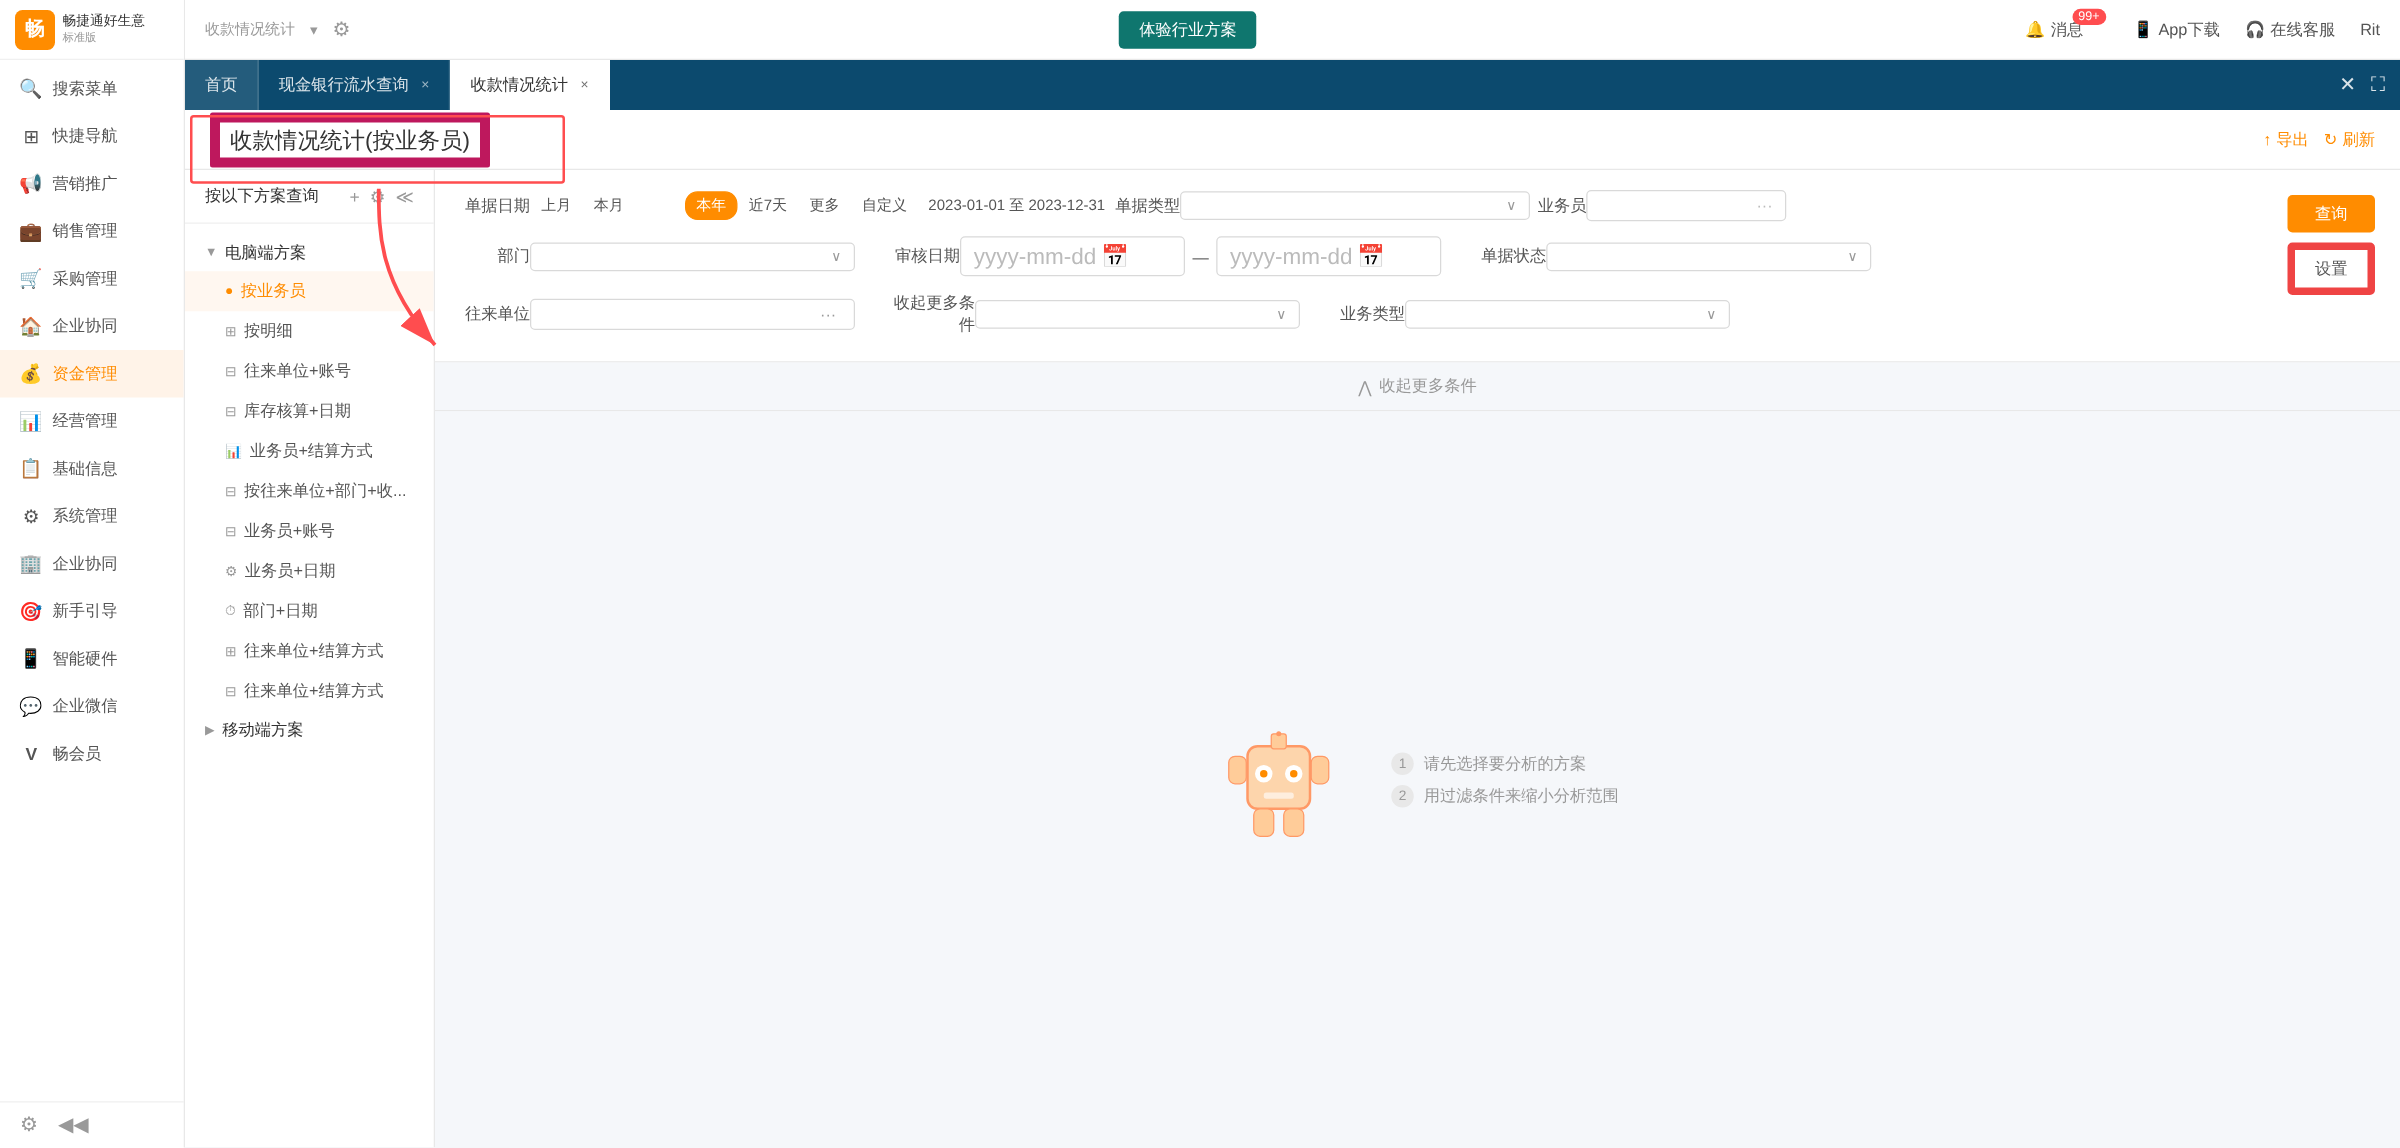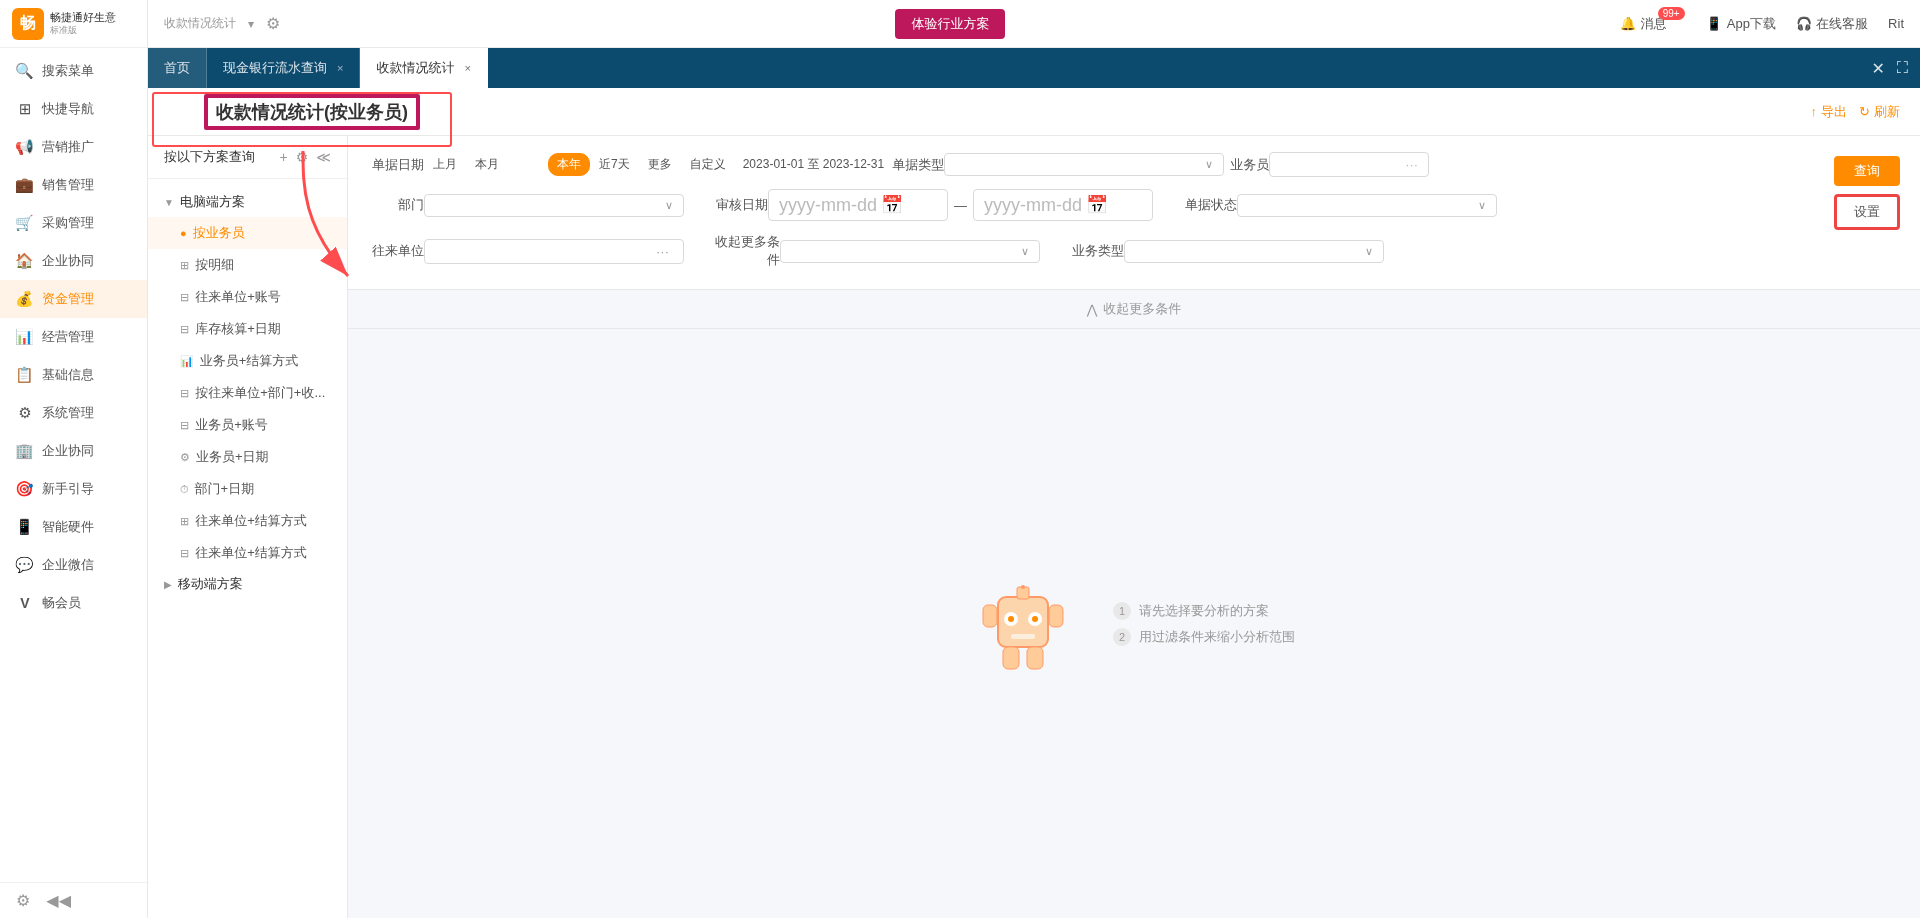--- a/index.html
+++ b/index.html
@@ -44,21 +44,21 @@
     .topbar {
       height: 48px; background: #fff; border-bottom: 1px solid #e8e8e8;
       display: flex; align-items: center; padding: 0 16px; gap: 16px;
       justify-content: space-between;
     }
     .topbar-left { display: flex; align-items: center; gap: 12px; }
     .topbar-breadcrumb { color: #999; font-size: 12px; }
     .topbar-dropdown { color: #999; cursor: pointer; font-size: 12px; }
     .topbar-gear { color: #999; cursor: pointer; font-size: 16px; }
     .topbar-trial-btn {
-      background: #be185d; color: #fff; border: none; border-radius: 4px;
+      background: #0f766e; color: #fff; border: none; border-radius: 4px;
       padding: 6px 16px; cursor: pointer; font-size: 13px;
     }
     .topbar-right { display: flex; align-items: center; gap: 20px; }
     .topbar-msg { display: flex; align-items: center; gap: 4px; color: #555; font-size: 13px; cursor: pointer; position: relative; }
     .msg-badge {
       position: absolute; top: -8px; right: -18px;
       background: #ff4d4f; color: #fff; border-radius: 10px;
       font-size: 10px; padding: 1px 5px; white-space: nowrap;
     }
     .topbar-app { display: flex; align-items: center; gap: 4px; color: #555; font-size: 13px; cursor: pointer; }
@@ -80,22 +80,22 @@
     .tab-close { font-size: 11px; color: inherit; opacity: 0.7; margin-left: 4px; }
     .tabbar-controls { margin-left: auto; display: flex; align-items: center; gap: 12px; padding: 0 12px; }
     .tabbar-control-btn { color: rgba(255,255,255,0.85); cursor: pointer; font-size: 16px; }
 
     
     .page-header {
       height: 48px; background: #fff; border-bottom: 1px solid #e8e8e8;
       display: flex; align-items: center; padding: 0 20px; justify-content: space-between;
     }
     .page-title {
-      font-size: 18px; font-weight: 700; color: #333;
-      border: 4px solid #be185d; padding: 2px 8px; border-radius: 2px; margin-left: 36px;
+      font-size: 18px; font-weight: 400; color: #333;
+      border: 8px solid #be185d; padding: 2px 8px; border-radius: 2px;
     }
     .page-actions { display: flex; gap: 12px; align-items: center; }
     .action-btn {
       display: flex; align-items: center; gap: 4px; color: #ff8c00; cursor: pointer; font-size: 13px;
     }
 
     
     .content-area {
       flex: 1; display: flex; overflow: hidden;
     }
@@ -158,21 +158,21 @@
       background: #fff; color: #bbb; font-size: 18px;
     }
     .filter-dash { color: #555; padding: 0 6px; }
     .filter-dots { color: #999; cursor: pointer; padding: 0 4px; }
     .filter-chevron { color: #999; font-size: 11px; }
     .query-btn {
       background: #ff8c00; color: #fff; border: none; border-radius: 4px;
       padding: 6px 20px; cursor: pointer; font-size: 13px;
     }
     .set-btn {
-      background: #fff; color: #555; border: 3px solid #ef4444; border-radius: 4px;
+      background: #fff; color: #555; border: 6px solid #ef4444; border-radius: 4px;
       padding: 6px 16px; cursor: pointer; font-size: 13px;
     }
 
     
     .collapse-bar {
       display: flex; align-items: center; justify-content: center;
       padding: 10px; background: #f5f7fa; cursor: pointer;
       color: #999; font-size: 13px; gap: 6px;
       border-bottom: 1px solid #e8e8e8;
     }

